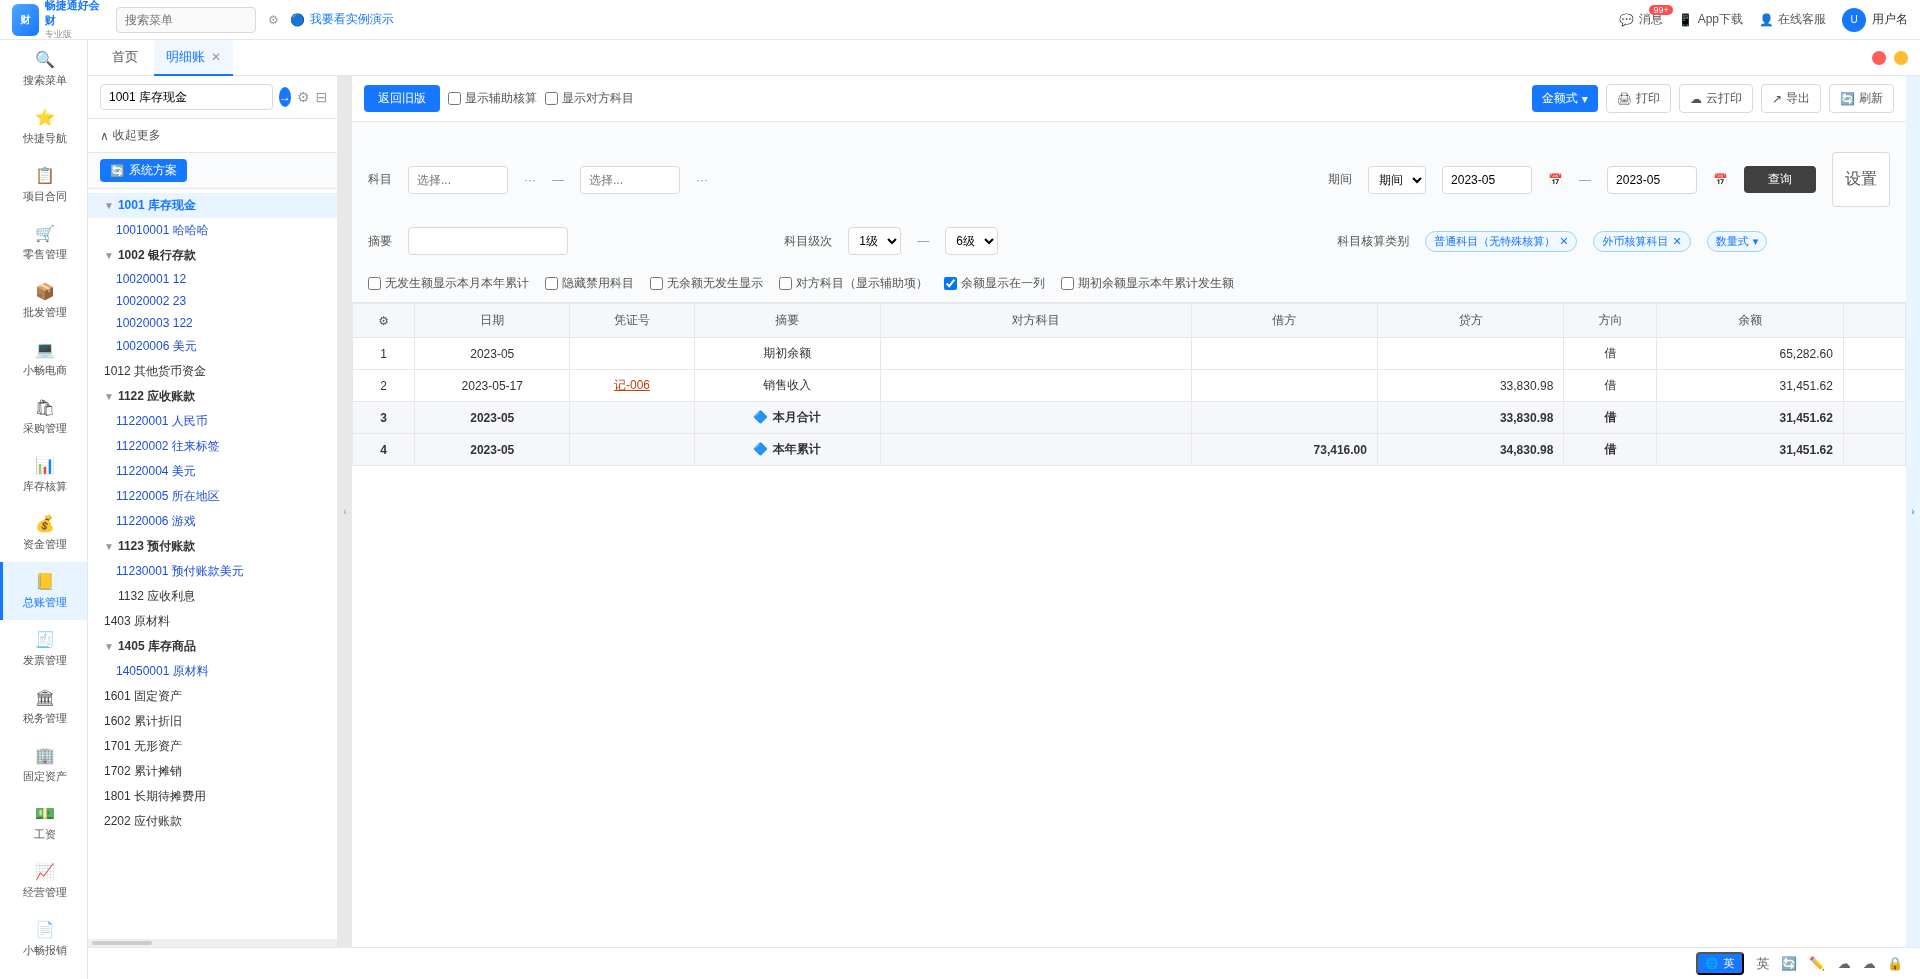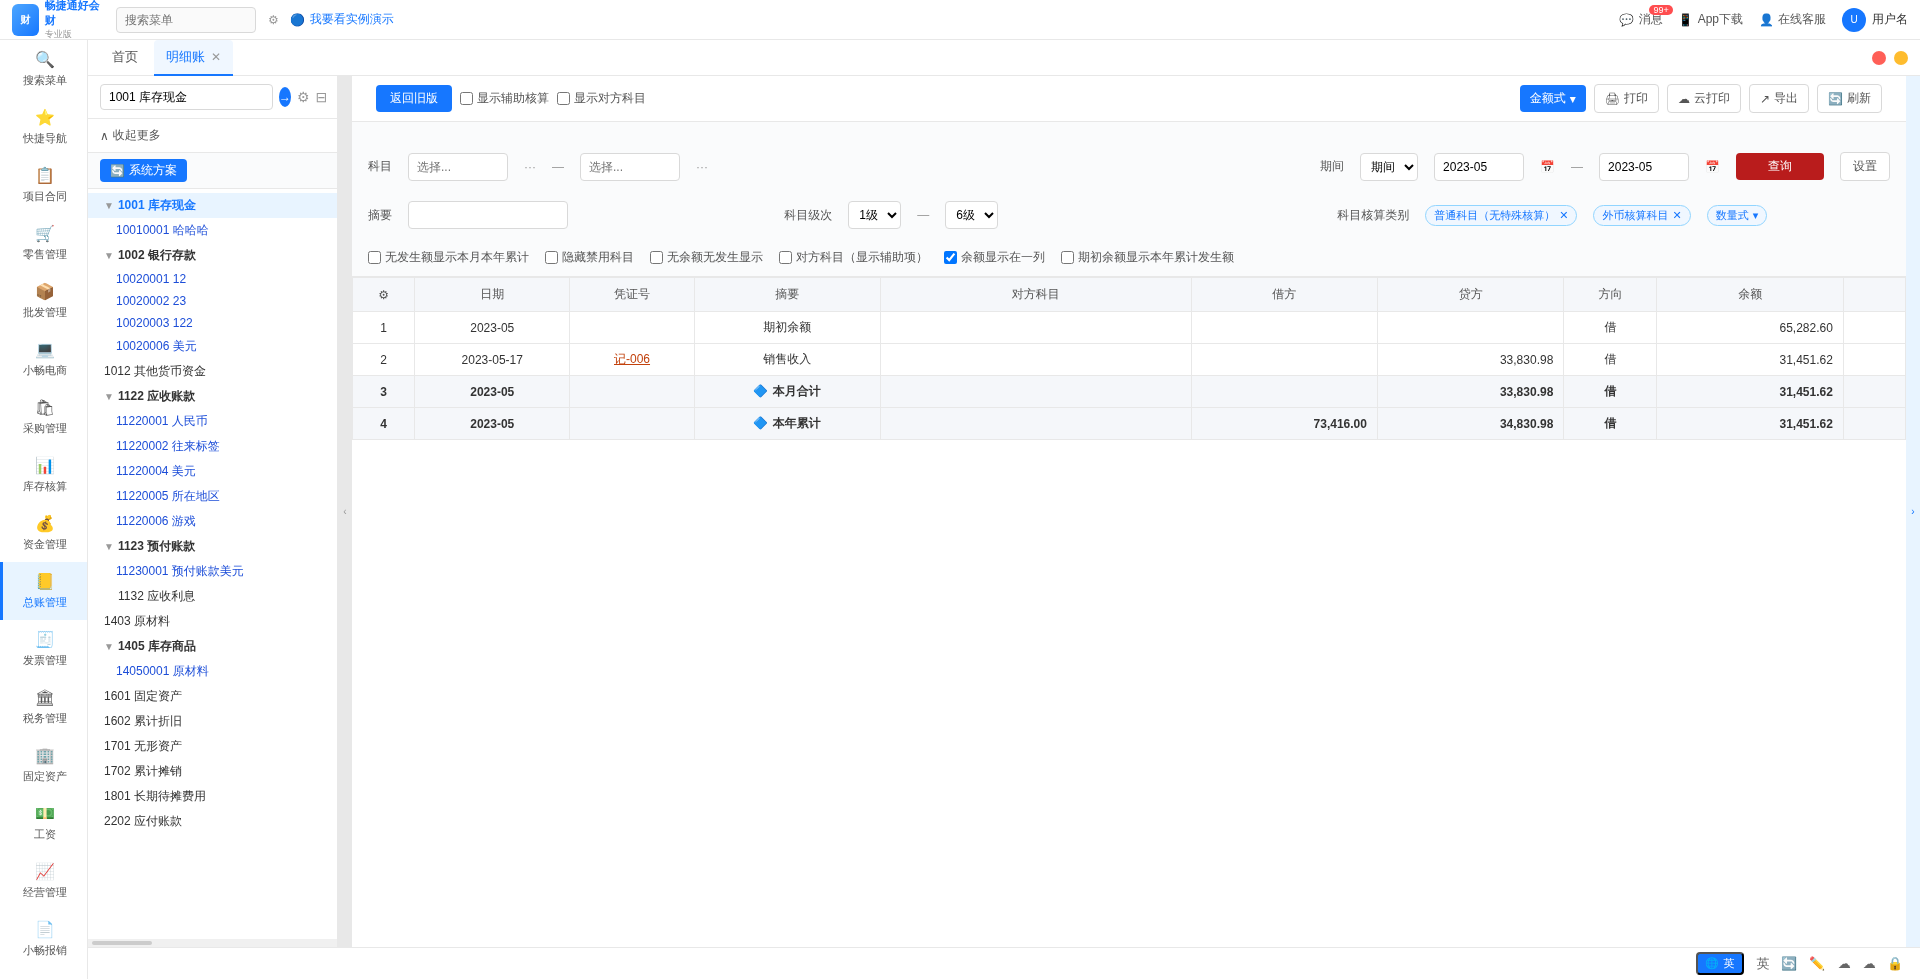--- a/index.html
+++ b/index.html
@@ -56,41 +56,41 @@
     .tree-item { padding: 4px 12px 4px 16px; cursor: pointer; display: flex; align-items: center; gap: 4px; font-size: 12px; }
     .tree-item.selected { background: #e8f4ff; color: #1677ff; }
     .tree-item.parent { font-weight: bold; }
     .tree-item.child { padding-left: 28px; color: #1d4ed8; }
     .tree-toggle { color: #999; font-size: 10px; }
 
     
     .ledger-area { flex: 1; display: flex; flex-direction: column; overflow: hidden; background: #fff; }
 
     
-    .ledger-toolbar { display: flex; align-items: center; padding: 8px 24px; gap: 8px; border-bottom: 1px solid #e8e8e8; flex-wrap: wrap; }
+    .ledger-toolbar { display: flex; align-items: center; padding: 8px 12px; gap: 8px; border-bottom: 1px solid #e8e8e8; flex-wrap: wrap; }
     .btn-primary { background: #1677ff; color: white; border: none; border-radius: 4px; padding: 5px 14px; cursor: pointer; font-size: 12px; display: flex; align-items: center; gap: 4px; }
     .btn-default { background: #fff; color: #555; border: 1px solid #d9d9d9; border-radius: 4px; padding: 5px 10px; cursor: pointer; font-size: 12px; display: flex; align-items: center; gap: 4px; }
     .checkbox-group { display: flex; align-items: center; gap: 4px; font-size: 12px; color: #555; }
     .checkbox-group input { width: 13px; height: 13px; cursor: pointer; }
     .ledger-toolbar-right { margin-left: auto; display: flex; align-items: center; gap: 8px; }
     .dropdown-btn { display: flex; align-items: center; gap: 4px; background: #1677ff; color: white; border: none; border-radius: 4px; padding: 5px 10px; cursor: pointer; font-size: 12px; }
 
     
     .filter-area { padding: 10px 16px; border-bottom: 1px solid #e8e8e8; background: #fafbfc; }
     .filter-row { display: flex; align-items: center; gap: 16px; margin-bottom: 8px; flex-wrap: wrap; margin-top: 20px; }
     .filter-row:last-child { margin-bottom: 0; }
     .filter-label { font-size: 12px; color: #555; white-space: nowrap; }
     .filter-input { height: 28px; border: 1px solid #d9d9d9; border-radius: 4px; padding: 0 8px; font-size: 12px; background: #fff; min-width: 100px; }
     .filter-select { height: 28px; border: 1px solid #d9d9d9; border-radius: 4px; padding: 0 6px; font-size: 12px; background: #fff; cursor: pointer; }
     .date-input { height: 28px; border: 1px solid #d9d9d9; border-radius: 4px; padding: 0 8px; font-size: 12px; background: #fff; width: 90px; }
     .filter-sep { color: #999; font-size: 12px; }
     .tag-item { display: inline-flex; align-items: center; gap: 4px; background: #f0f7ff; border: 1px solid #91d5ff; color: #1677ff; border-radius: 12px; padding: 2px 8px; font-size: 11px; }
     .tag-close { cursor: pointer; color: #1677ff; font-size: 11px; }
-    .query-btn { background: #b91c1c; color: white; border: none; border-radius: 4px; padding: 5px 32px; cursor: pointer; font-size: 12px; }
-    .set-btn { background: #fff; color: #555; border: 1px solid #d9d9d9; border-radius: 4px; padding: 5px 12px; cursor: pointer; font-size: 12px; }
+    .query-btn { background: #404040; color: white; border: none; border-radius: 4px; padding: 5px 24px; cursor: pointer; font-size: 12px; }
+    .set-btn { background: #fff; color: #555; border: 1px solid #d9d9d9; border-radius: 4px; padding: 16px 12px; cursor: pointer; font-size: 16px; }
     .filter-checkboxes { display: flex; align-items: center; gap: 16px; flex-wrap: wrap; }
 
     
     .ledger-table-container { flex: 1; overflow: auto; }
     .ledger-table { width: 100%; border-collapse: collapse; font-size: 12px; }
     .ledger-table th { background: #f5f7fa; border: 1px solid #e8e8e8; padding: 8px 10px; text-align: center; font-weight: 500; color: #555; white-space: nowrap; }
     .ledger-table td { border: 1px solid #e8e8e8; padding: 7px 10px; color: #333; white-space: nowrap; }
     .ledger-table tr.summary td { background: #f5f7fa; font-weight: bold; }
     .col-no { width: 40px; text-align: center; }
     .col-date { width: 100px; text-align: center; }

